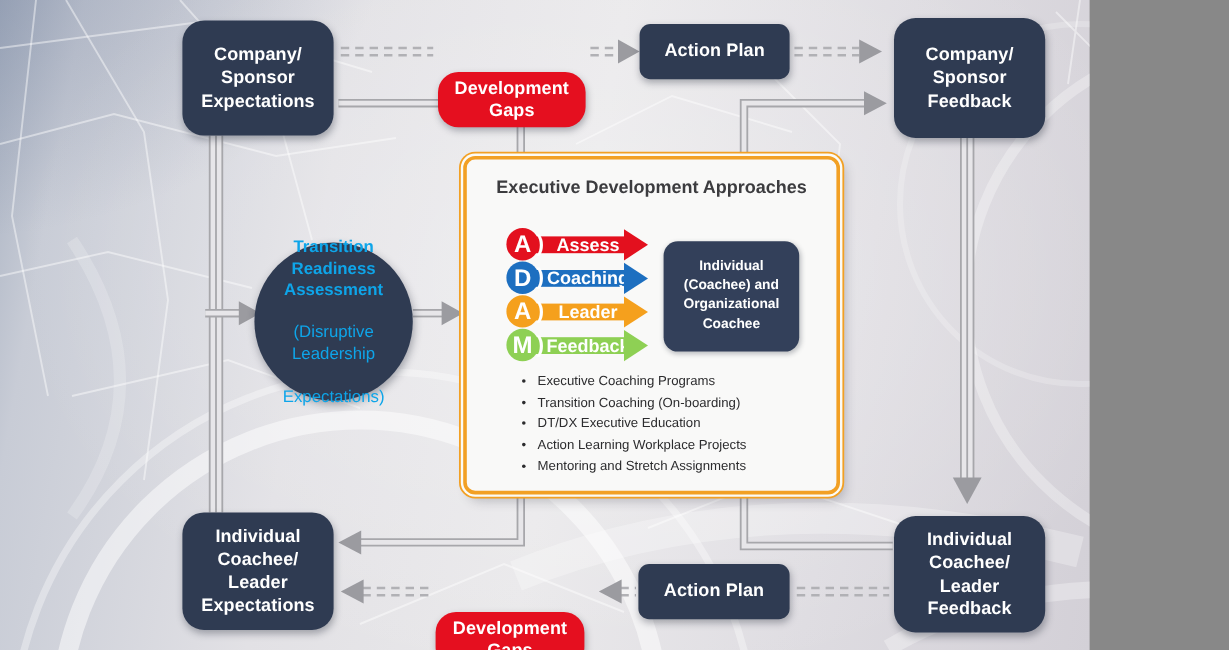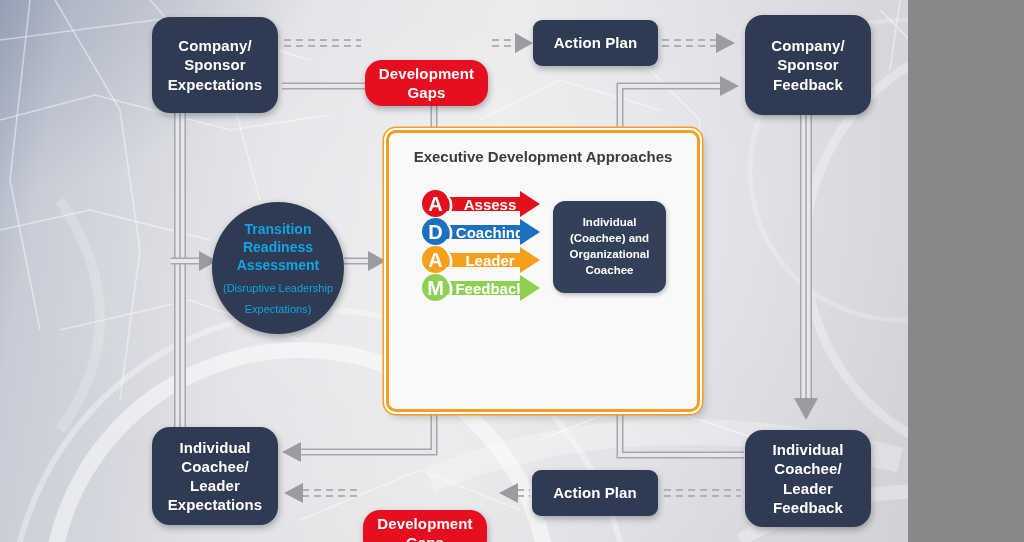--- a/index.html
+++ b/index.html
@@ -21,21 +21,21 @@
     font-size:15px;line-height:1.27;z-index:3;
   }
   .node.red{background:#e50f1f;border-radius:17px;margin-top:40px;}
   .node.small{border-radius:9px;}
   .circle-node{
     position:absolute;left:212px;top:202px;width:132px;height:132px;border-radius:50%;
     background:#2f3b52;color:#0ea5e9;display:flex;flex-direction:column;justify-content:center;align-items:center;
     text-align:center;box-shadow:1px 3px 7px rgba(40,45,60,.4);z-index:3;
   }
   .circle-node .t{font-size:14px;font-weight:600;line-height:1.3;}
-  .circle-node .s{font-size:11px;font-weight:400;line-height:1.28;margin-top:7px;text-align:right;}
+  .circle-node .s{font-size:14px;font-weight:400;line-height:1.28;margin-top:18px;}
 
   #n-cse{left:152px;top:17px;width:126px;height:96px;}
   #n-dgt{left:365px;top:20px;width:123px;height:46px;}
   #n-apt{left:533px;top:20px;width:125px;height:46px;}
   #n-csf{left:745px;top:15px;width:126px;height:100px;}
   #n-ice{left:152px;top:427px;width:126px;height:98px;}
   #n-dgb{left:363px;top:470px;width:124px;height:46px;}
   #n-apb{left:532px;top:470px;width:126px;height:46px;}
   #n-icf{left:745px;top:430px;width:126px;height:97px;}
 
@@ -239,20 +239,27 @@
       </div>
     </div>
 
     <div id="success-box">
       <span>Individual</span>
       <span>(Coachee) and</span>
       <span>Organizational</span>
       <span>Coachee</span>
     </div>
 
+    <ul id="bullets">
+      <li>Executive Coaching Programs</li>
+      <li>Transition Coaching (On-boarding)</li>
+      <li>DT/DX Executive Education</li>
+      <li>Action Learning Workplace Projects</li>
+      <li>Mentoring and Stretch Assignments</li>
+    </ul>
   </div>
 
   <div class="node" id="n-ice">
     <span>Individual</span>
     <span>Coachee/</span>
     <span>Leader</span>
     <span>Expectations</span>
   </div>
 
   <div class="node red" id="n-dgb">

